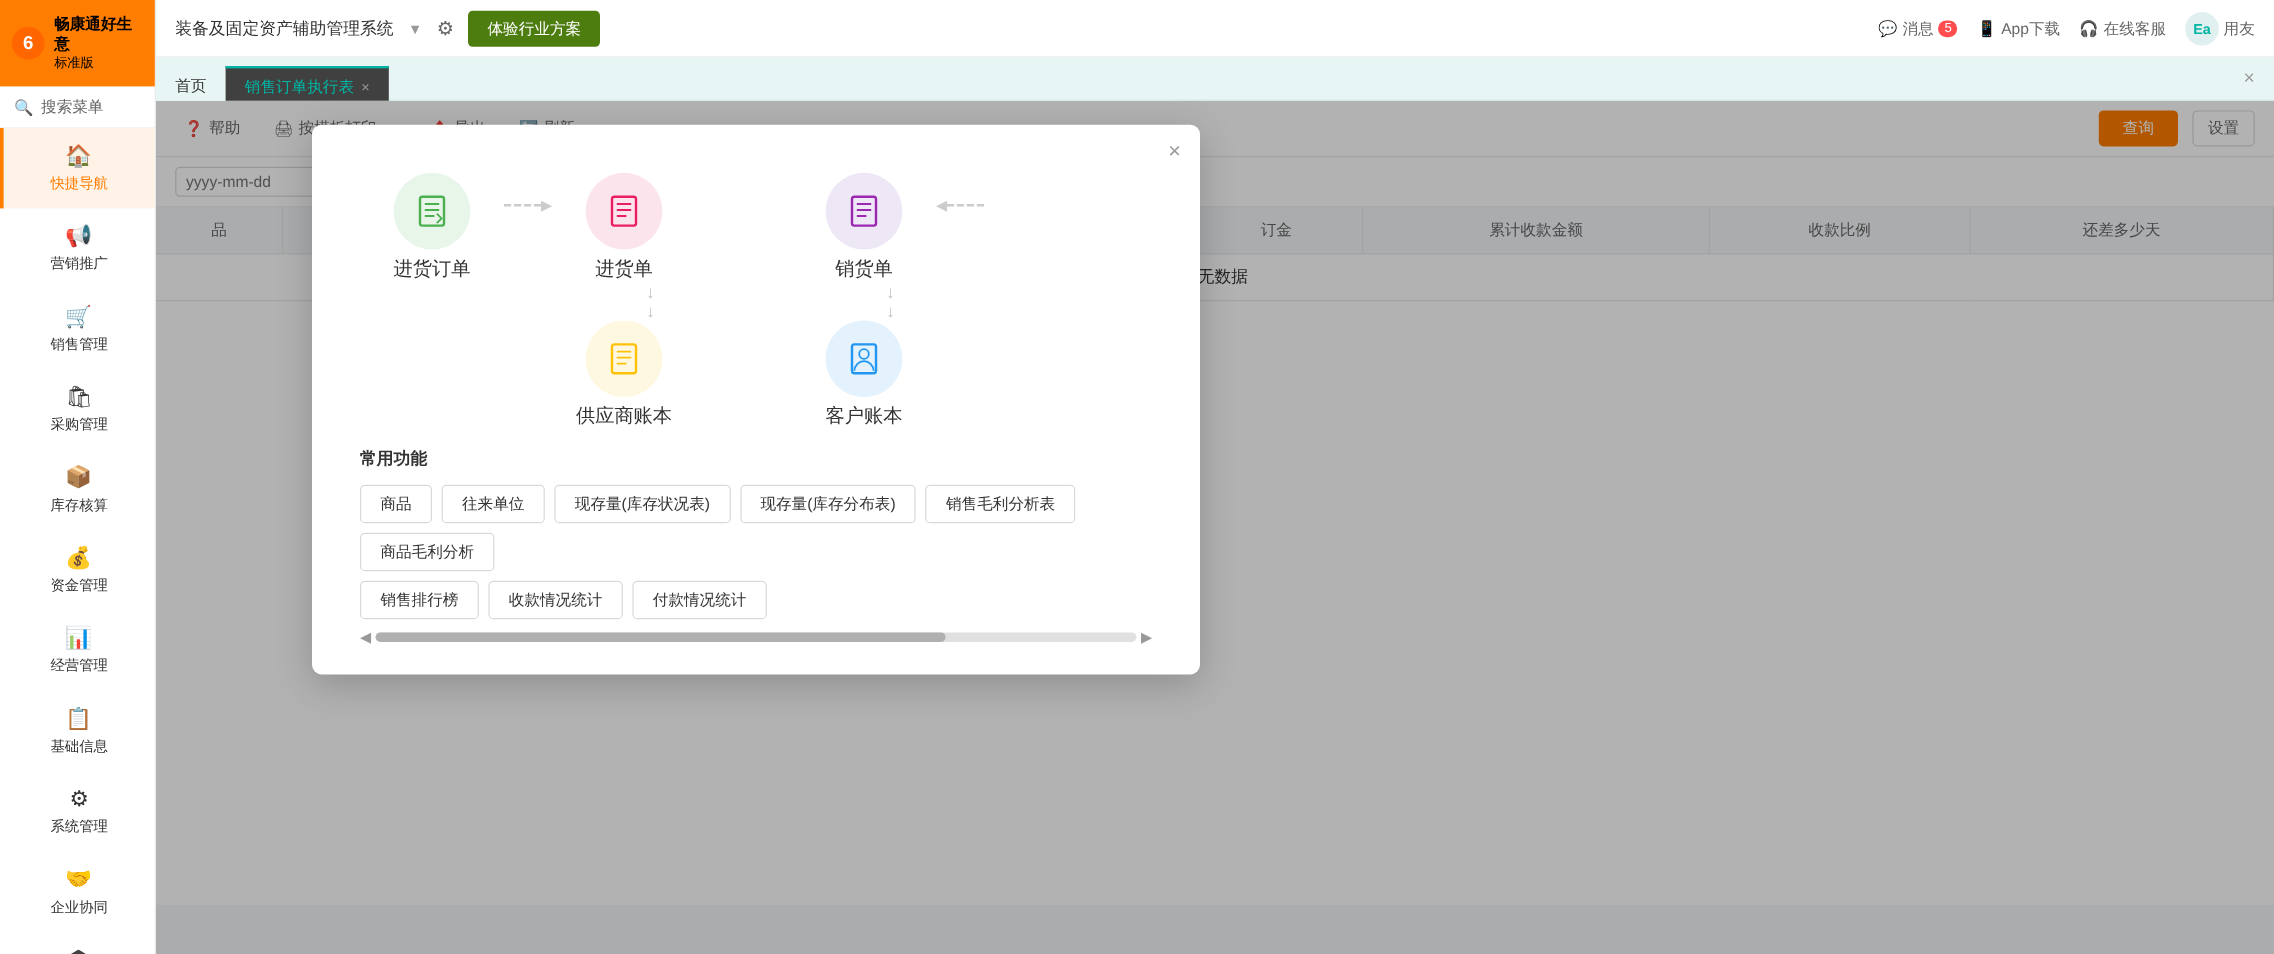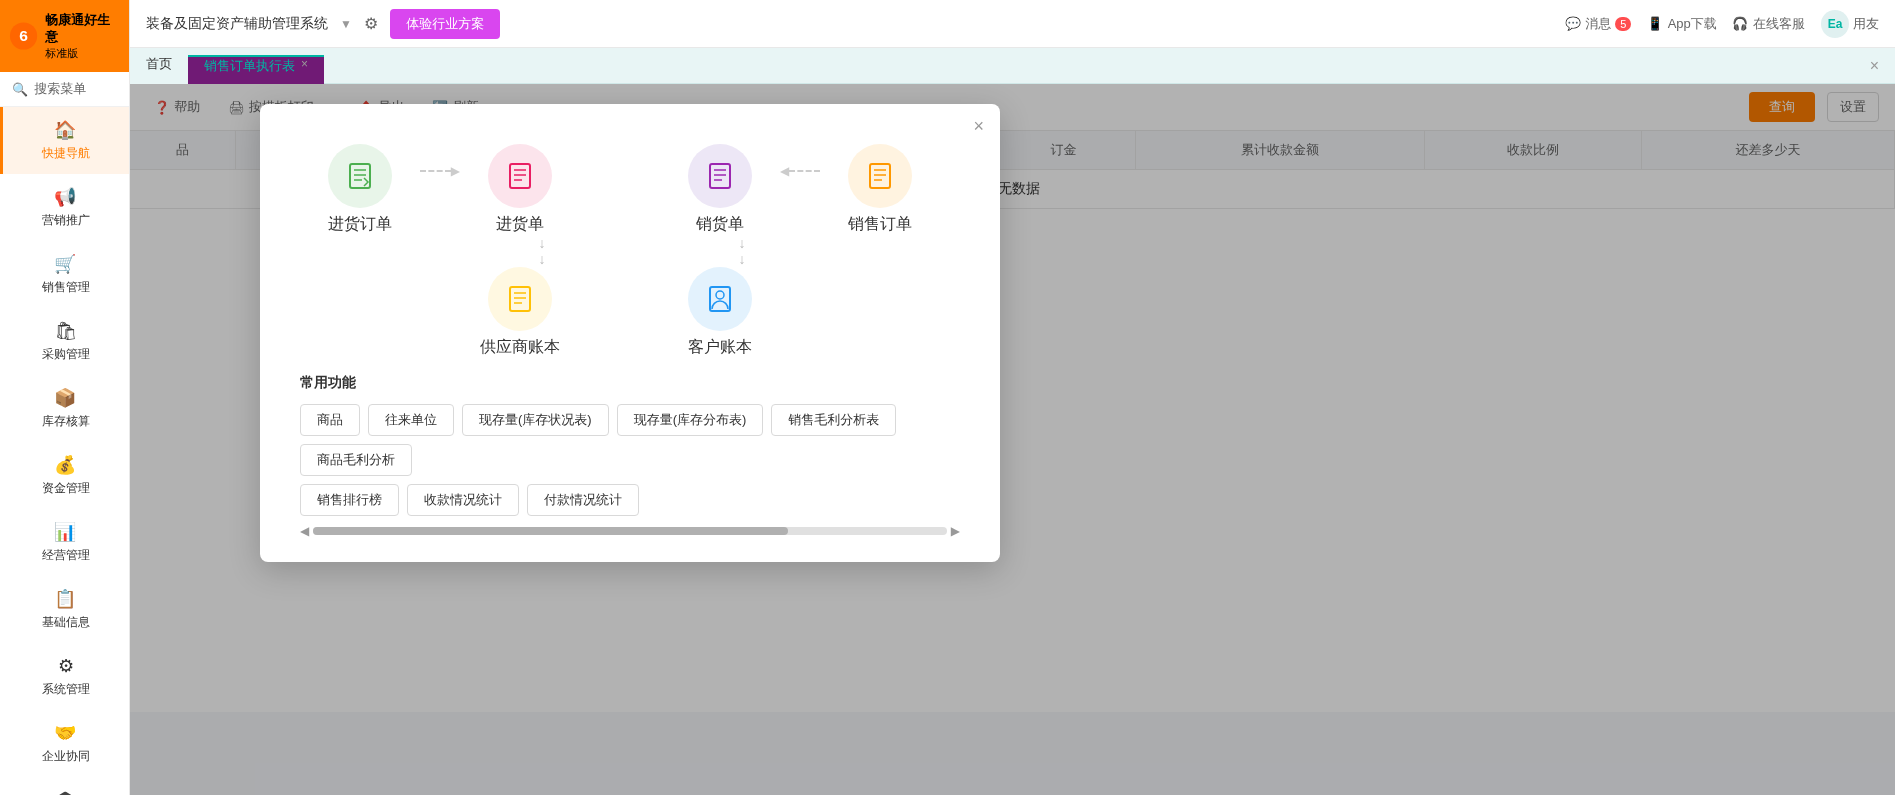--- a/index.html
+++ b/index.html
@@ -21,31 +21,31 @@
     .sidebar-item-icon { font-size: 18px; }
 
     
     .main-content { flex: 1; display: flex; flex-direction: column; overflow: hidden; }
 
     
     .topbar { background: #fff; height: 48px; display: flex; align-items: center; padding: 0 16px; border-bottom: 1px solid #e8e8e8; gap: 12px; }
     .topbar-title { font-size: 14px; color: #333; font-weight: 500; }
     .topbar-arrow { color: #999; font-size: 12px; cursor: pointer; }
     .topbar-settings { color: #666; cursor: pointer; font-size: 16px; }
-    .topbar-trial-btn { background: #d946ef; color: #fff; border: none; border-radius: 4px; padding: 6px 16px; cursor: pointer; font-size: 13px; }
+    .topbar-trial-btn { background: #4d7c0f; color: #fff; border: none; border-radius: 4px; padding: 6px 16px; cursor: pointer; font-size: 13px; }
     .topbar-right { margin-left: auto; display: flex; align-items: center; gap: 16px; color: #666; font-size: 13px; }
     .topbar-right-item { display: flex; align-items: center; gap: 4px; cursor: pointer; }
     .badge { background: #ff4d4f; color: #fff; border-radius: 10px; padding: 1px 5px; font-size: 11px; min-width: 16px; text-align: center; }
     .avatar { width: 28px; height: 28px; border-radius: 50%; background: #ddd; display: flex; align-items: center; justify-content: center; font-size: 12px; color: #666; }
 
     
     .tabbar { background: #e8f5f5; height: 36px; display: flex; align-items: center; padding: 0 0; border-bottom: 1px solid #d0e8e8; }
-    .tab { padding: 0 16px; height: 100%; display: flex; font-size: 13px; cursor: pointer; gap: 6px; margin-top: 13px; }
+    .tab { padding: 0 16px; height: 100%; display: flex; align-items: center; font-size: 13px; cursor: pointer; gap: 6px; margin-top: 13px; }
     .tab.home { background: #e8f5f5; color: #333; }
-    .tab.active { background: #701a75; color: #00b5a3; border-top: 2px solid #00b5a3; }
+    .tab.active { background: #404040; color: #00b5a3; border-top: 2px solid #00b5a3; }
     .tab-close { font-size: 12px; color: #999; cursor: pointer; }
     .tab-close-main { margin-left: auto; padding: 0 16px; color: #999; cursor: pointer; font-size: 16px; }
 
     
     .page-content { flex: 1; background: #f5f7fa; overflow: hidden; position: relative; }
 
     
     .content-toolbar { background: #fff; padding: 8px 16px; display: flex; align-items: center; gap: 12px; border-bottom: 1px solid #e8e8e8; }
     .toolbar-btn { display: flex; align-items: center; gap: 4px; color: #666; font-size: 13px; cursor: pointer; padding: 4px 8px; }
     .query-btn { background: #ff7d00; color: #fff; border: none; border-radius: 4px; padding: 6px 20px; cursor: pointer; font-size: 13px; }
@@ -217,20 +217,34 @@
         <div class="toolbar-btn">
           <span>🔄</span>
           <span>刷新</span>
         </div>
         <div style="margin-left:auto;display:flex;gap:8px;">
           <button class="query-btn">查询</button>
           <button class="settings-btn">设置</button>
         </div>
       </div>
 
+      <div class="filter-bar">
+        <div class="filter-group">
+          <input class="filter-input" type="text" placeholder="yyyy-mm-dd" style="">
+          <span class="filter-date-icon">📅</span>
+        </div>
+        <div class="filter-group">
+          <span class="filter-label">单据状态</span>
+          <select class="filter-select">
+            <option></option>
+          </select>
+          <span style="color:#999;margin-left:-20px;pointer-events:none;">▼</span>
+        </div>
+        <span class="more-conditions">更多条件</span>
+      </div>
 
       <div class="table-container" style="height:calc(100% - 130px);overflow:auto;">
         <table class="data-table">
           <thead>
             <tr>
               <th>品</th>
               <th>商品</th>
               <th>金额</th>
               <th>预估毛利</th>
               <th>预估毛利率</th>
@@ -299,31 +313,20 @@
                     </svg>
                 </div>
                 <span class="flow-label">销货单</span>
               </div>
 
               <div style="display:flex;align-items:center;width:40px;padding-top:20px;flex-direction:row-reverse;">
                 <div style="border-top:2px dashed #ccc;width:100%;"></div>
                 <span style="color:#ccc;font-size:12px;">◀</span>
               </div>
 
-              <div class="flow-node">
-                <div class="flow-circle orange">
-                  <svg width="32" height="32" viewBox="0 0 32 32">
-                      <rect x="6" y="4" width="20" height="24" rx="2" fill="none" stroke="#ff9800" stroke-width="2"></rect>
-                      <line x1="10" y1="10" x2="22" y2="10" stroke="#ff9800" stroke-width="1.5"></line>
-                      <line x1="10" y1="15" x2="22" y2="15" stroke="#ff9800" stroke-width="1.5"></line>
-                      <line x1="10" y1="20" x2="18" y2="20" stroke="#ff9800" stroke-width="1.5"></line>
-                    </svg>
-                </div>
-                <span class="flow-label">销售订单</span>
-              </div>
             </div>
 
             <div style="display:flex;align-items:flex-start;gap:0;margin-bottom:0;">
               <div style="width:120px;"></div>
               <div style="width:40px;"></div>
               <div style="width:120px;text-align:center;color:#bbb;font-size:14px;padding-left:44px;">↓</div>
               <div style="width:80px;"></div>
               <div style="width:120px;text-align:center;color:#bbb;font-size:14px;padding-left:44px;">↓</div>
             </div>
 

